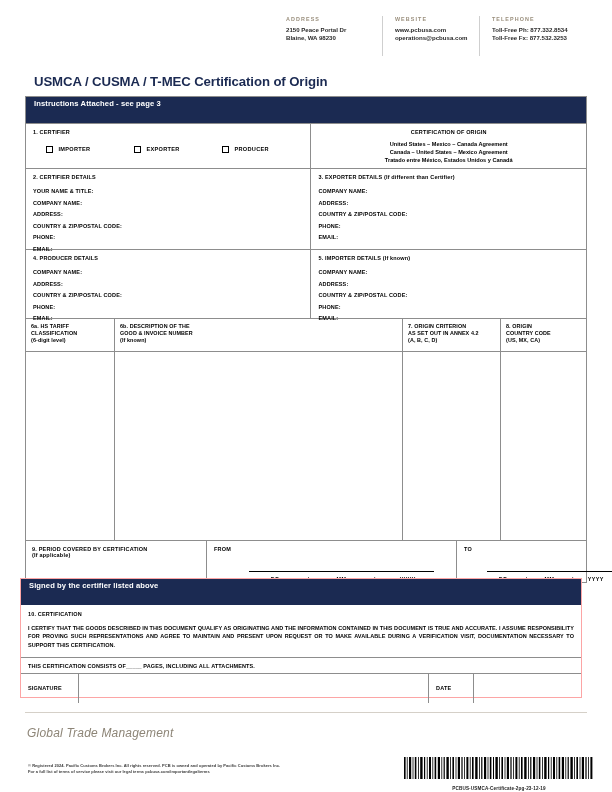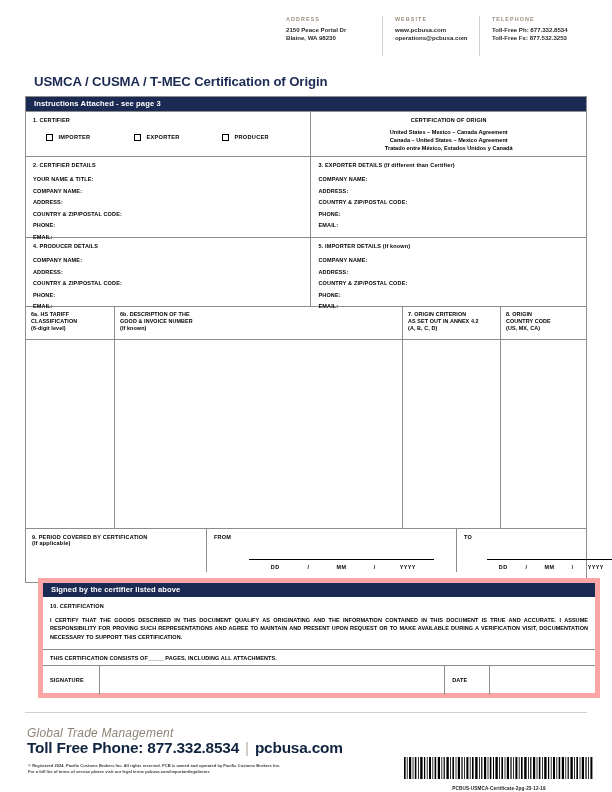--- a/index.html
+++ b/index.html
@@ -40,21 +40,21 @@
   
   .form-frame {
     position:absolute; left:25px; top:96px; width:562px; height:487px;
     border:1px solid #8d8d8d;
   }
   .bar {
     background:#1b2a52; color:#fff;
     font-size:7.6px; font-weight:bold;
     padding:3px 0 3px 8px;
     letter-spacing:0.1px;
-    height:14px; line-height:8px;
+    height:26px; line-height:8px;
   }
   .row { display:flex; width:100%; }
   .cell { position:relative; }
   .bl { border-left:1px solid #8d8d8d; }
   .bt { border-top:1px solid #8d8d8d; }
   .sec-label { font-size:5.5px; font-weight:bold; letter-spacing:0.15px; }
   .fld { font-size:5.5px; font-weight:bold; letter-spacing:0.15px; line-height:11.5px; }
 
   
   .s1-left { width:285px; padding:5px 0 0 7px; height:44px; }
@@ -94,22 +94,22 @@
   .ft-label { font-size:5.5px; font-weight:bold; letter-spacing:0.2px; }
   .dateline { position:absolute; left:42px; bottom:12px; width:185px; border-bottom:1px solid #000; height:1px; }
   .dateline.to { left:30px; width:125px; }
   .dateparts { position:absolute; left:42px; bottom:2px; width:185px; display:flex; font-size:5.4px; font-weight:bold; letter-spacing:0.4px; }
   .dateparts.to { left:30px; width:125px; }
   .dp { flex:1; text-align:center; }
   .dp.sl { flex:0 0 14px; }
 
   
   .sign-frame {
-    position:absolute; left:38px; top:578px; width:562px; height:120px;
-    border:5px solid #fca5a5;
+    position:absolute; left:20px; top:578px; width:562px; height:120px;
+    border:1px solid #fca5a5;
   }
   .cert-body { padding:6px 7px 0 7px; }
   .cert-num { font-size:5.5px; font-weight:bold; letter-spacing:0.15px; }
   .cert-text {
     margin-top:7px; font-size:5.5px; font-weight:bold;
     line-height:8.4px; text-align:justify; letter-spacing:0.05px;
   }
   .cert-pages { font-size:5.5px; font-weight:bold; padding:5px 0 4px 7px; letter-spacing:0.1px; }
   .sig-row { display:flex; height:30px; }
   .sig-label { width:57px; padding:11px 0 0 7px; font-size:5.5px; font-weight:bold; letter-spacing:0.2px; }
@@ -316,23 +316,20 @@
       <div class="date-blank bl"></div>
     </div>
   </div>
 
   <div class="footer">
     <div class="foot-rule"></div>
   </div>
 
   <div class="gtm">Global Trade Management</div>
 
-  <div class="tollfree">
-    <span>Toll Free Phone:  877.332.8534</span><span class="sep">|</span><span>pcbusa.com</span>
-  </div>
 
   <div class="legal">
     <div>© Registered 2024. Pacific Customs Brokers Inc. All rights reserved. PCB is owned and operated by Pacific Customs Brokers Inc.</div>
     <div>For a full list of terms of service please visit our legal terms pcbusa.com/importantlegalterms</div>
   </div>
 
   <div class="barcode-wrap">
     <svg class="barcode" viewBox="0 0 190 22" preserveAspectRatio="none">
       <g fill="#000">
         <rect x="0" y="0" width="1.6" height="22"></rect>

